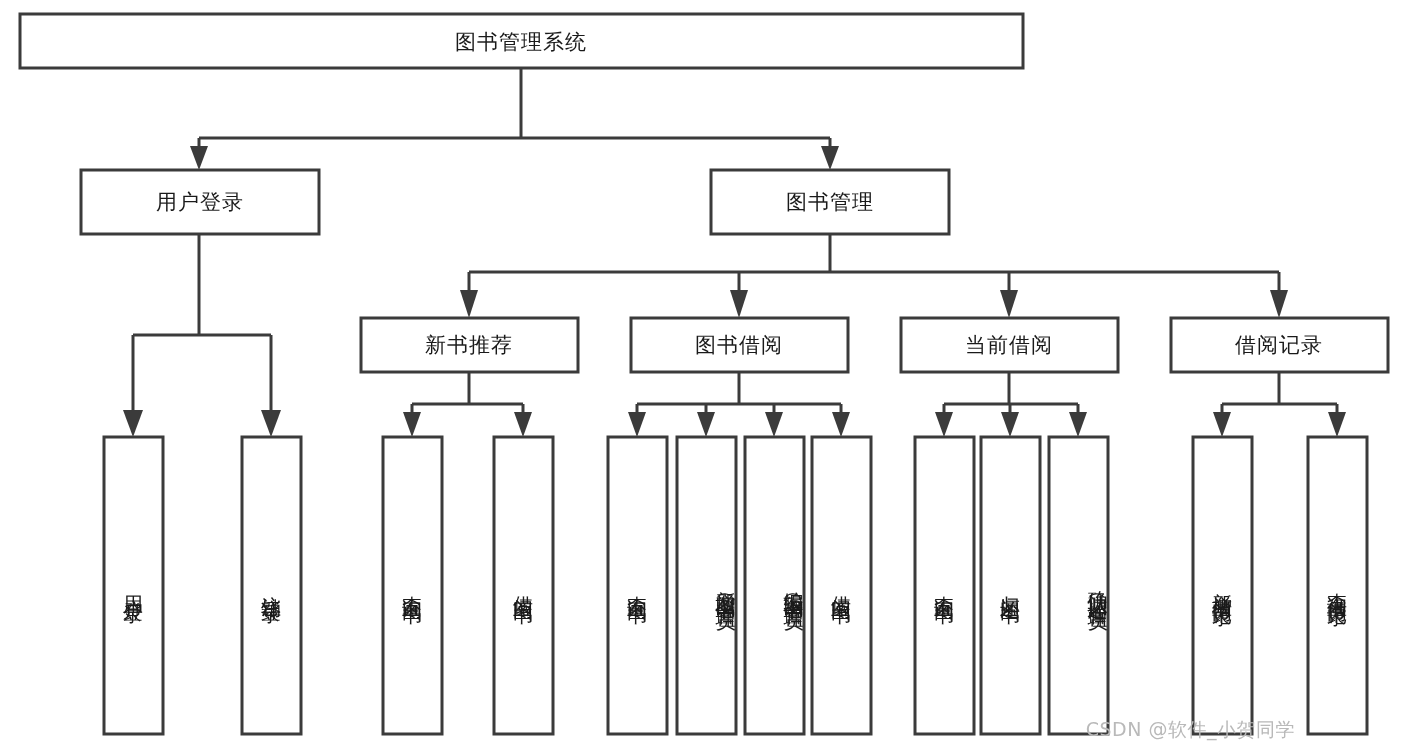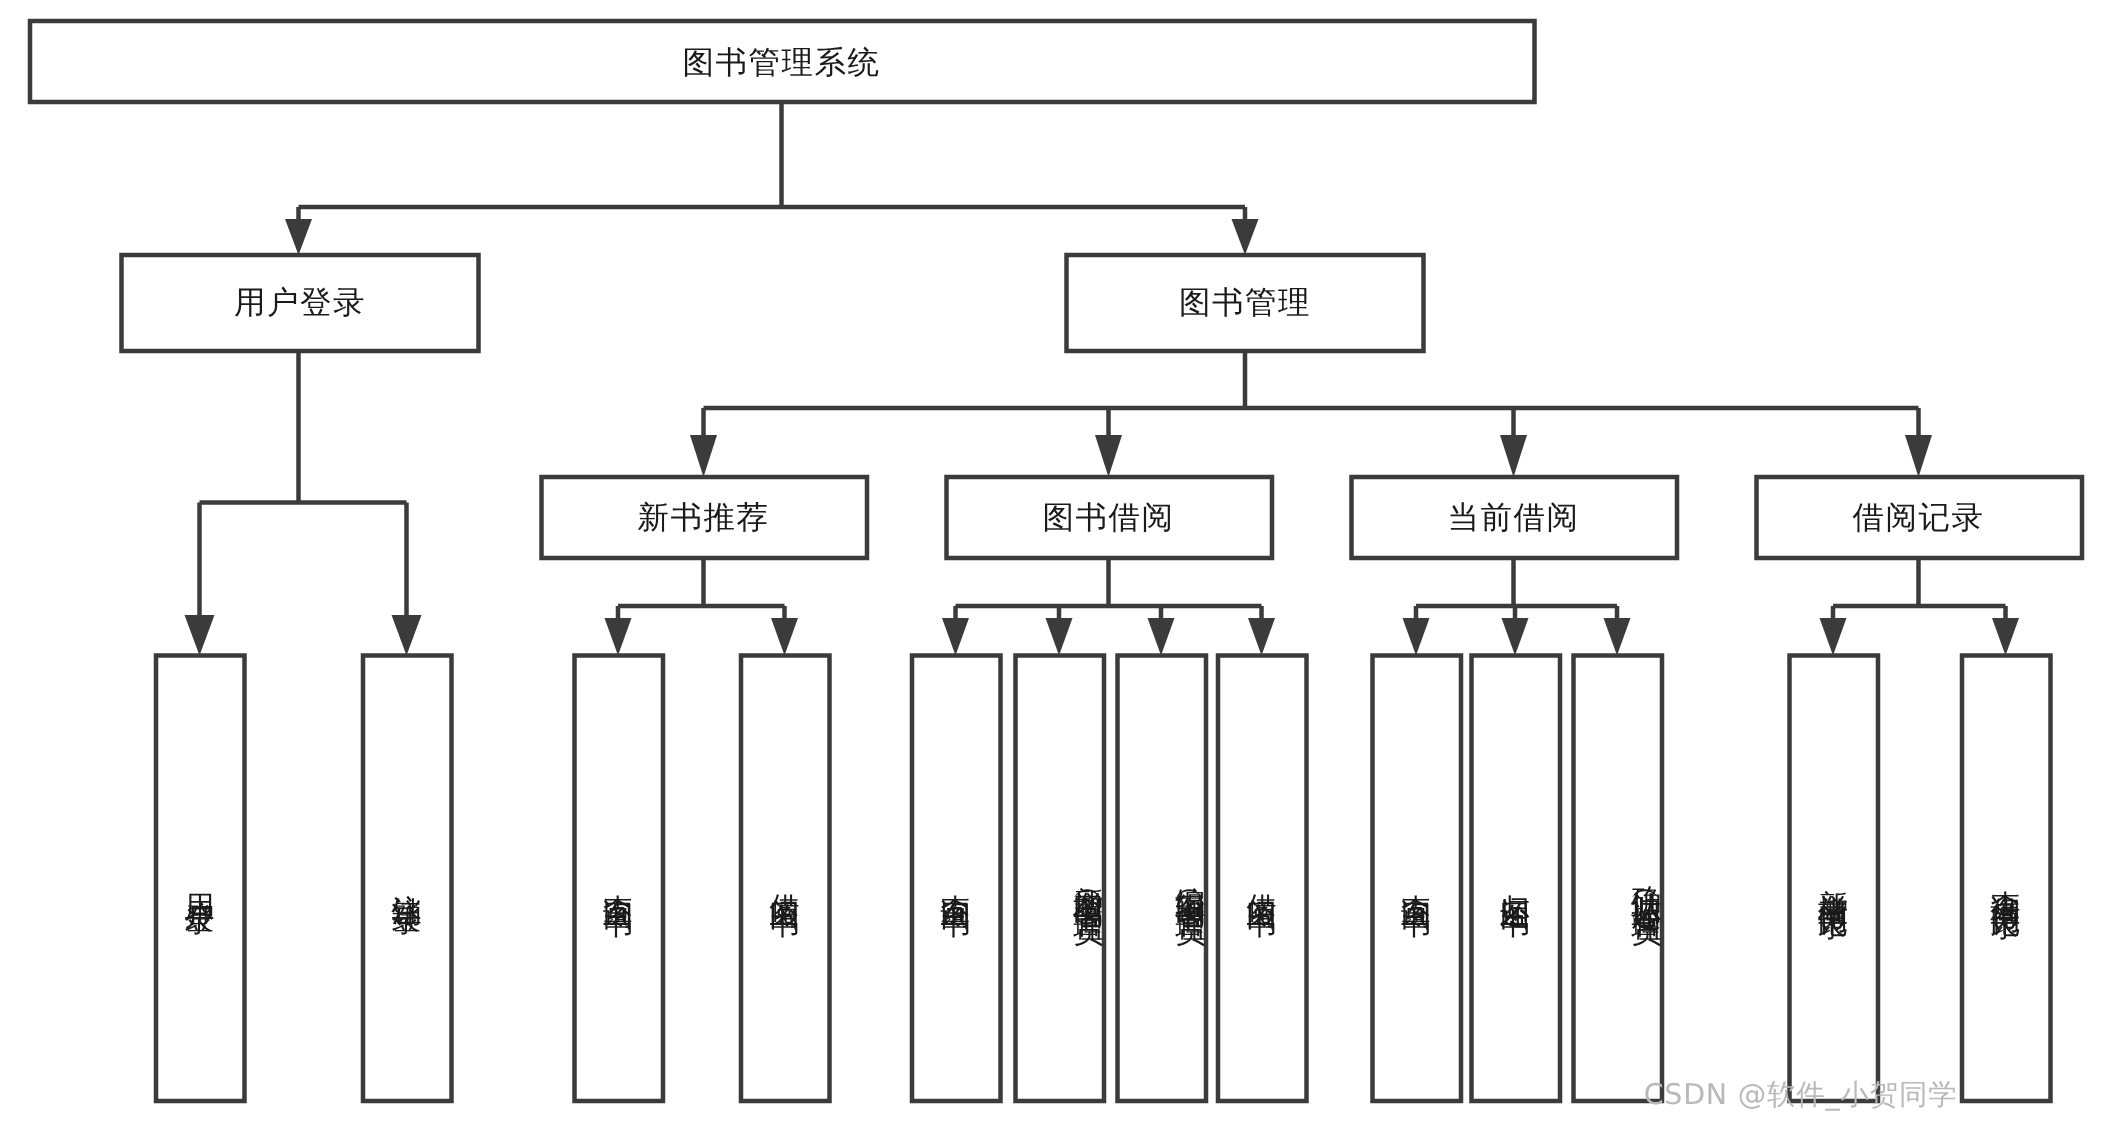--- a/index.html
+++ b/index.html
@@ -63,21 +63,21 @@
     display: flex;
     align-items: flex-start;
     justify-content: center;
     pointer-events: none;
   }
   .vlabel.centered {
     align-items: center;
   }
   .watermark {
     position: absolute;
-    right: 12px;
+    right: 22px;
     bottom: 4px;
     font-family: "DejaVu Sans", "Liberation Sans", sans-serif;
     font-size: 19px;
     color: #b9b9b9;
     white-space: nowrap;
     letter-spacing: 0.5px;
   }
 </style>
 </head>
 <body>

